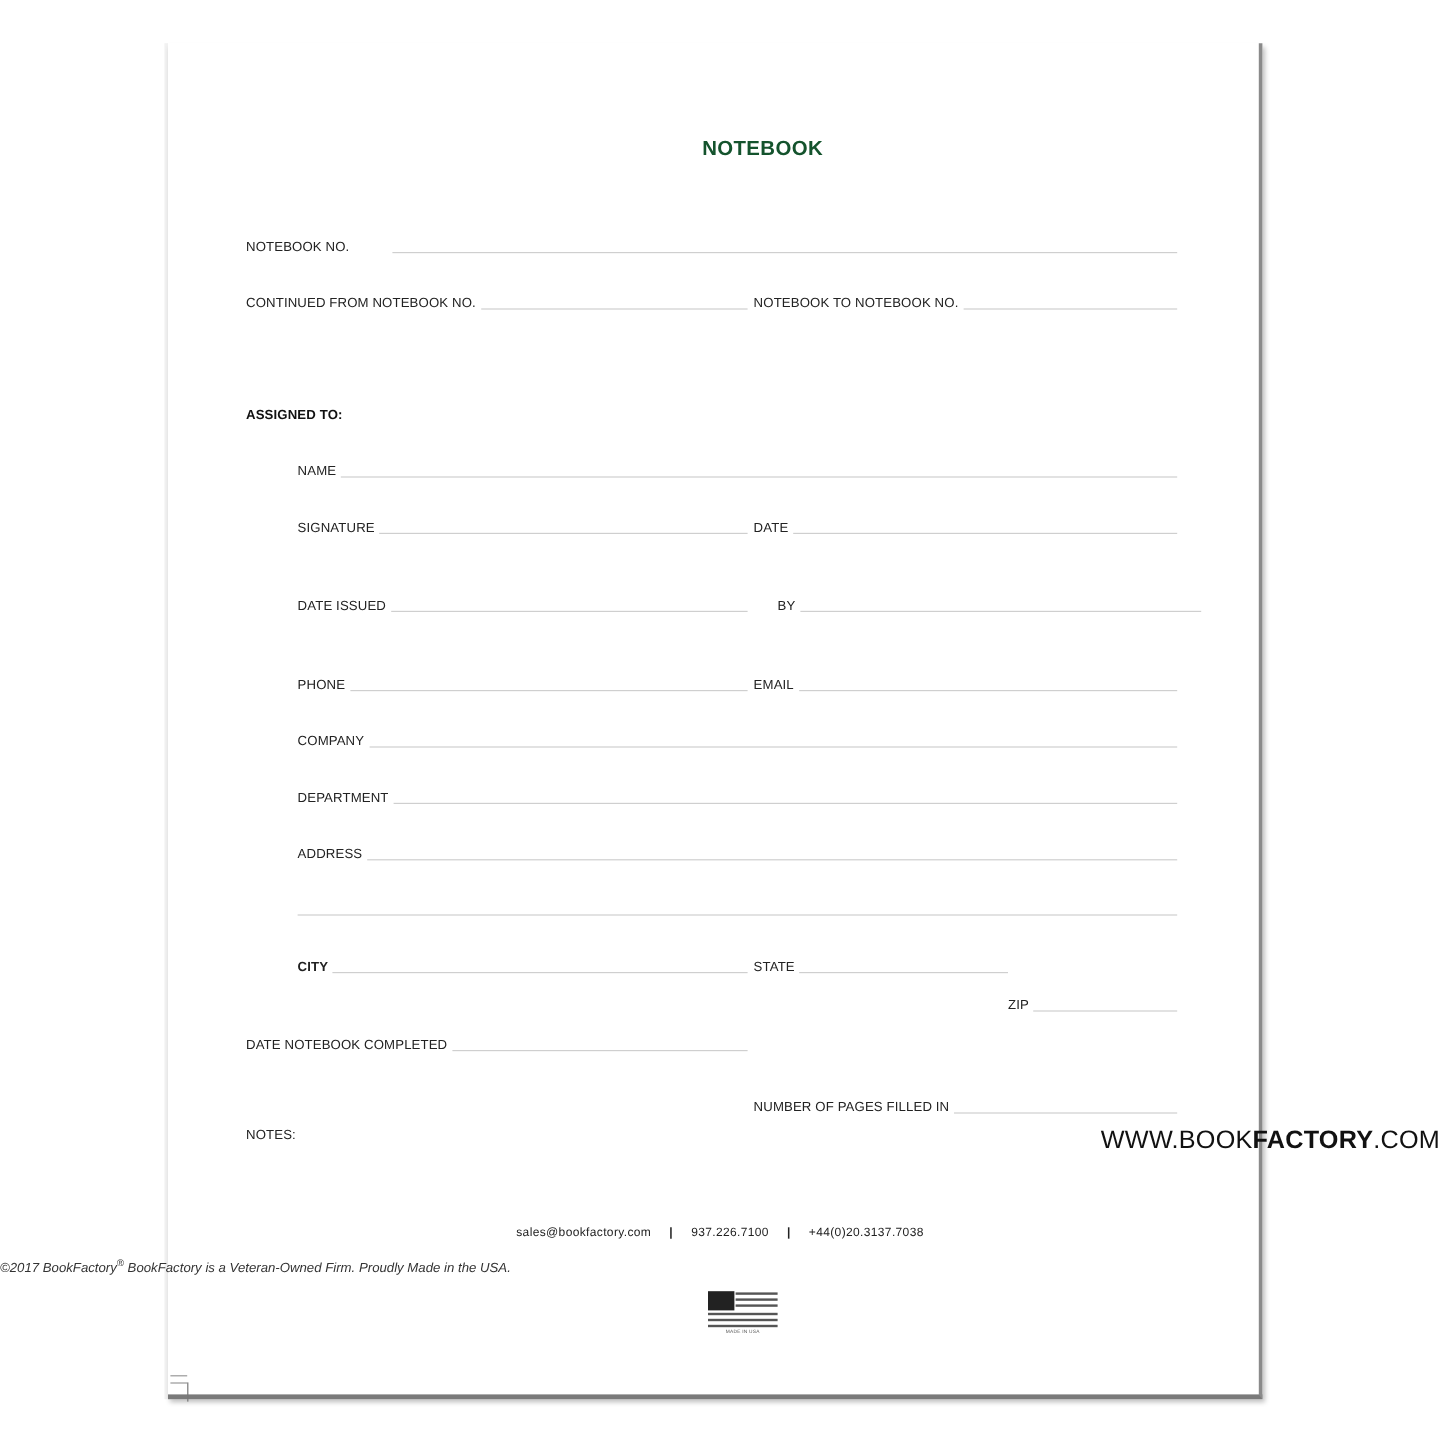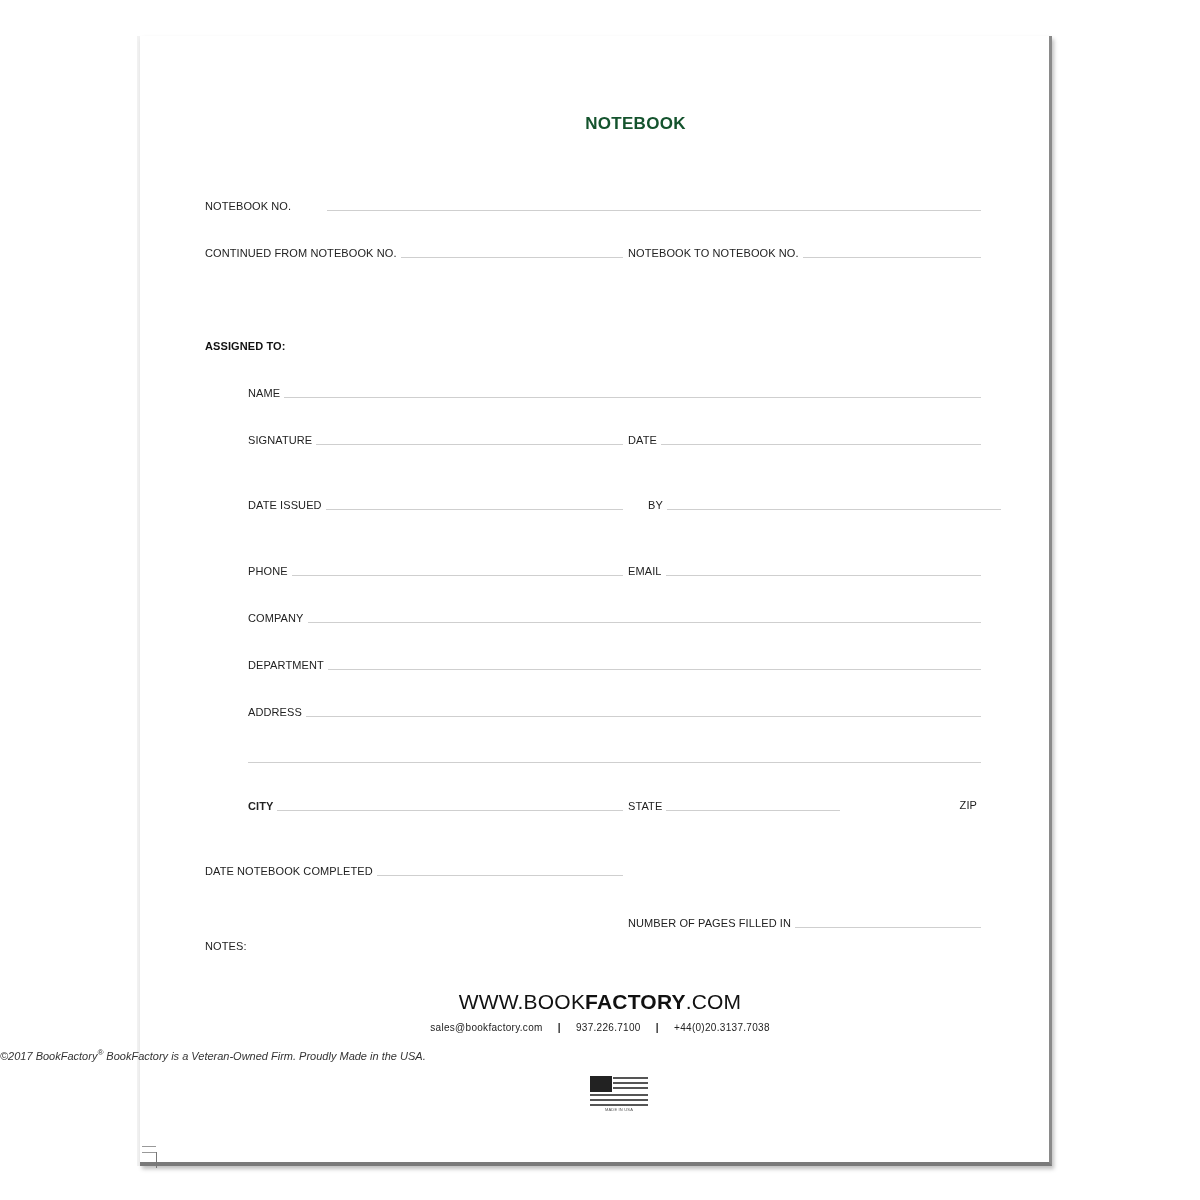--- a/index.html
+++ b/index.html
@@ -27,21 +27,21 @@
       position: absolute; left: 0; width: 100%; top: 78px; text-align: center;
       font-weight: bold; font-size: 17px; letter-spacing: 0.3px; color: #14532d; margin-left: 41px;
     }
 
     .row { position: absolute; display: flex; align-items: flex-end; height: 16px; }
     .label { font-size: 11px; color: #222; white-space: nowrap; line-height: 12px; padding-right: 4px; letter-spacing: 0.1px; }
     .label.bold { font-weight: bold; color: #111; }
     .line { flex: 1; height: 1px; background: #cfcfcf; margin-bottom: 1px; }
 
     .footer-site {
-      position: absolute; left: 0; width: 100%; top: 990px; text-align: center;
+      position: absolute; left: 0; width: 100%; top: 939px; text-align: right;
       font-size: 21px; color: #111; letter-spacing: 0.2px;
     }
     .footer-site b { font-weight: bold; }
     .footer-contact {
       position: absolute; left: 0; width: 100%; top: 1022px; text-align: center;
       font-size: 10px; color: #222; letter-spacing: 0.3px; word-spacing: 2px;
     }
     .footer-contact .sep { padding: 0 10px; font-weight: bold; }
     .footer-copy {
       position: absolute; left: 0; width: 100%; top: 1048px; text-align: left;
@@ -132,21 +132,21 @@
   </div>
 
   <div class="row" style="left:108px; top:760px; width:375px;font-weight:bold;">
     <span class="label">CITY</span>
     <span class="line"></span>
   </div>
   <div class="row" style="left:488px; top:760px; width:212px;">
     <span class="label">STATE</span>
     <span class="line"></span>
   </div>
-  <div class="row" style="left:700px; top:763px; width:141px;flex-direction:column;">
+  <div class="row" style="left:700px; top:792px; width:141px;">
     <span class="label">ZIP</span>
     <span class="line"></span>
   </div>
 
   <div class="row" style="left:65px; top:825px; width:418px;">
     <span class="label">DATE NOTEBOOK COMPLETED</span>
     <span class="line"></span>
   </div>
   <div class="row" style="left:488px; top:853px; width:353px;margin-top:24px;">
     <span class="label">NUMBER OF PAGES FILLED IN</span>

